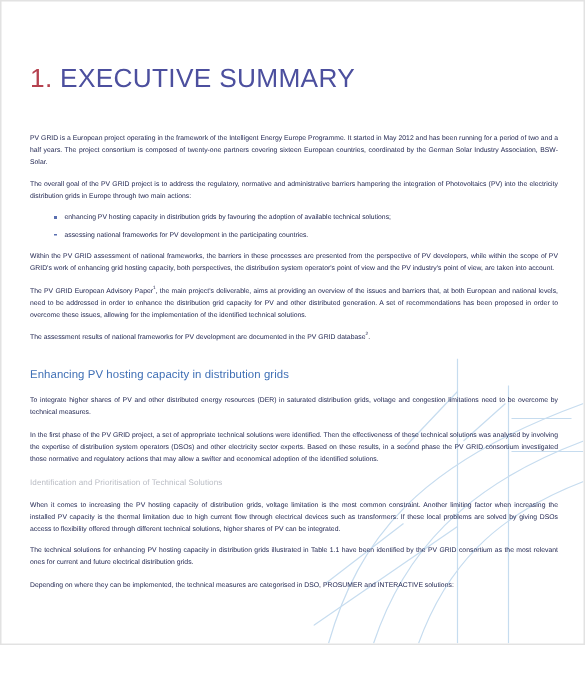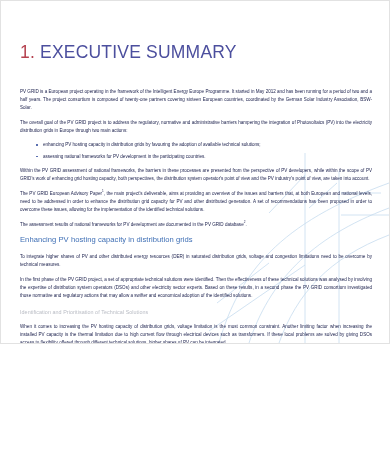--- a/index.html
+++ b/index.html
@@ -3,21 +3,21 @@
 <meta charset="utf-8">
 <style>
   html, body {
     margin: 0;
     padding: 0;
     background: #ffffff;
   }
   .page {
     position: relative;
     width: 390px;
-    height: 344px;
+    height: 430px;
     background: #ffffff;
     border: 1px solid #e2e2e2;
     box-sizing: border-box;
     overflow: hidden;
     font-family: "Liberation Sans", sans-serif;
   }
   .decor {
     position: absolute;
     right: 0;
     bottom: 0;
@@ -70,21 +70,21 @@
     left: 0;
     top: 3px;
     width: 1.8px;
     height: 1.8px;
     background: #5a6fb0;
   }
   h2.sub-blue {
     font-size: 7.6px;
     font-weight: 400;
     color: #3f6fb5;
-    margin: 7px 0 9px 0;
+    margin: 17px 0 9px 0;
     letter-spacing: 0.05px;
     line-height: 1.2;
   }
   h3.sub-gray {
     font-size: 5.4px;
     font-weight: 400;
     color: #b9bcc4;
     margin: 10px 0 7px 0;
     letter-spacing: 0.05px;
     line-height: 1.2;

